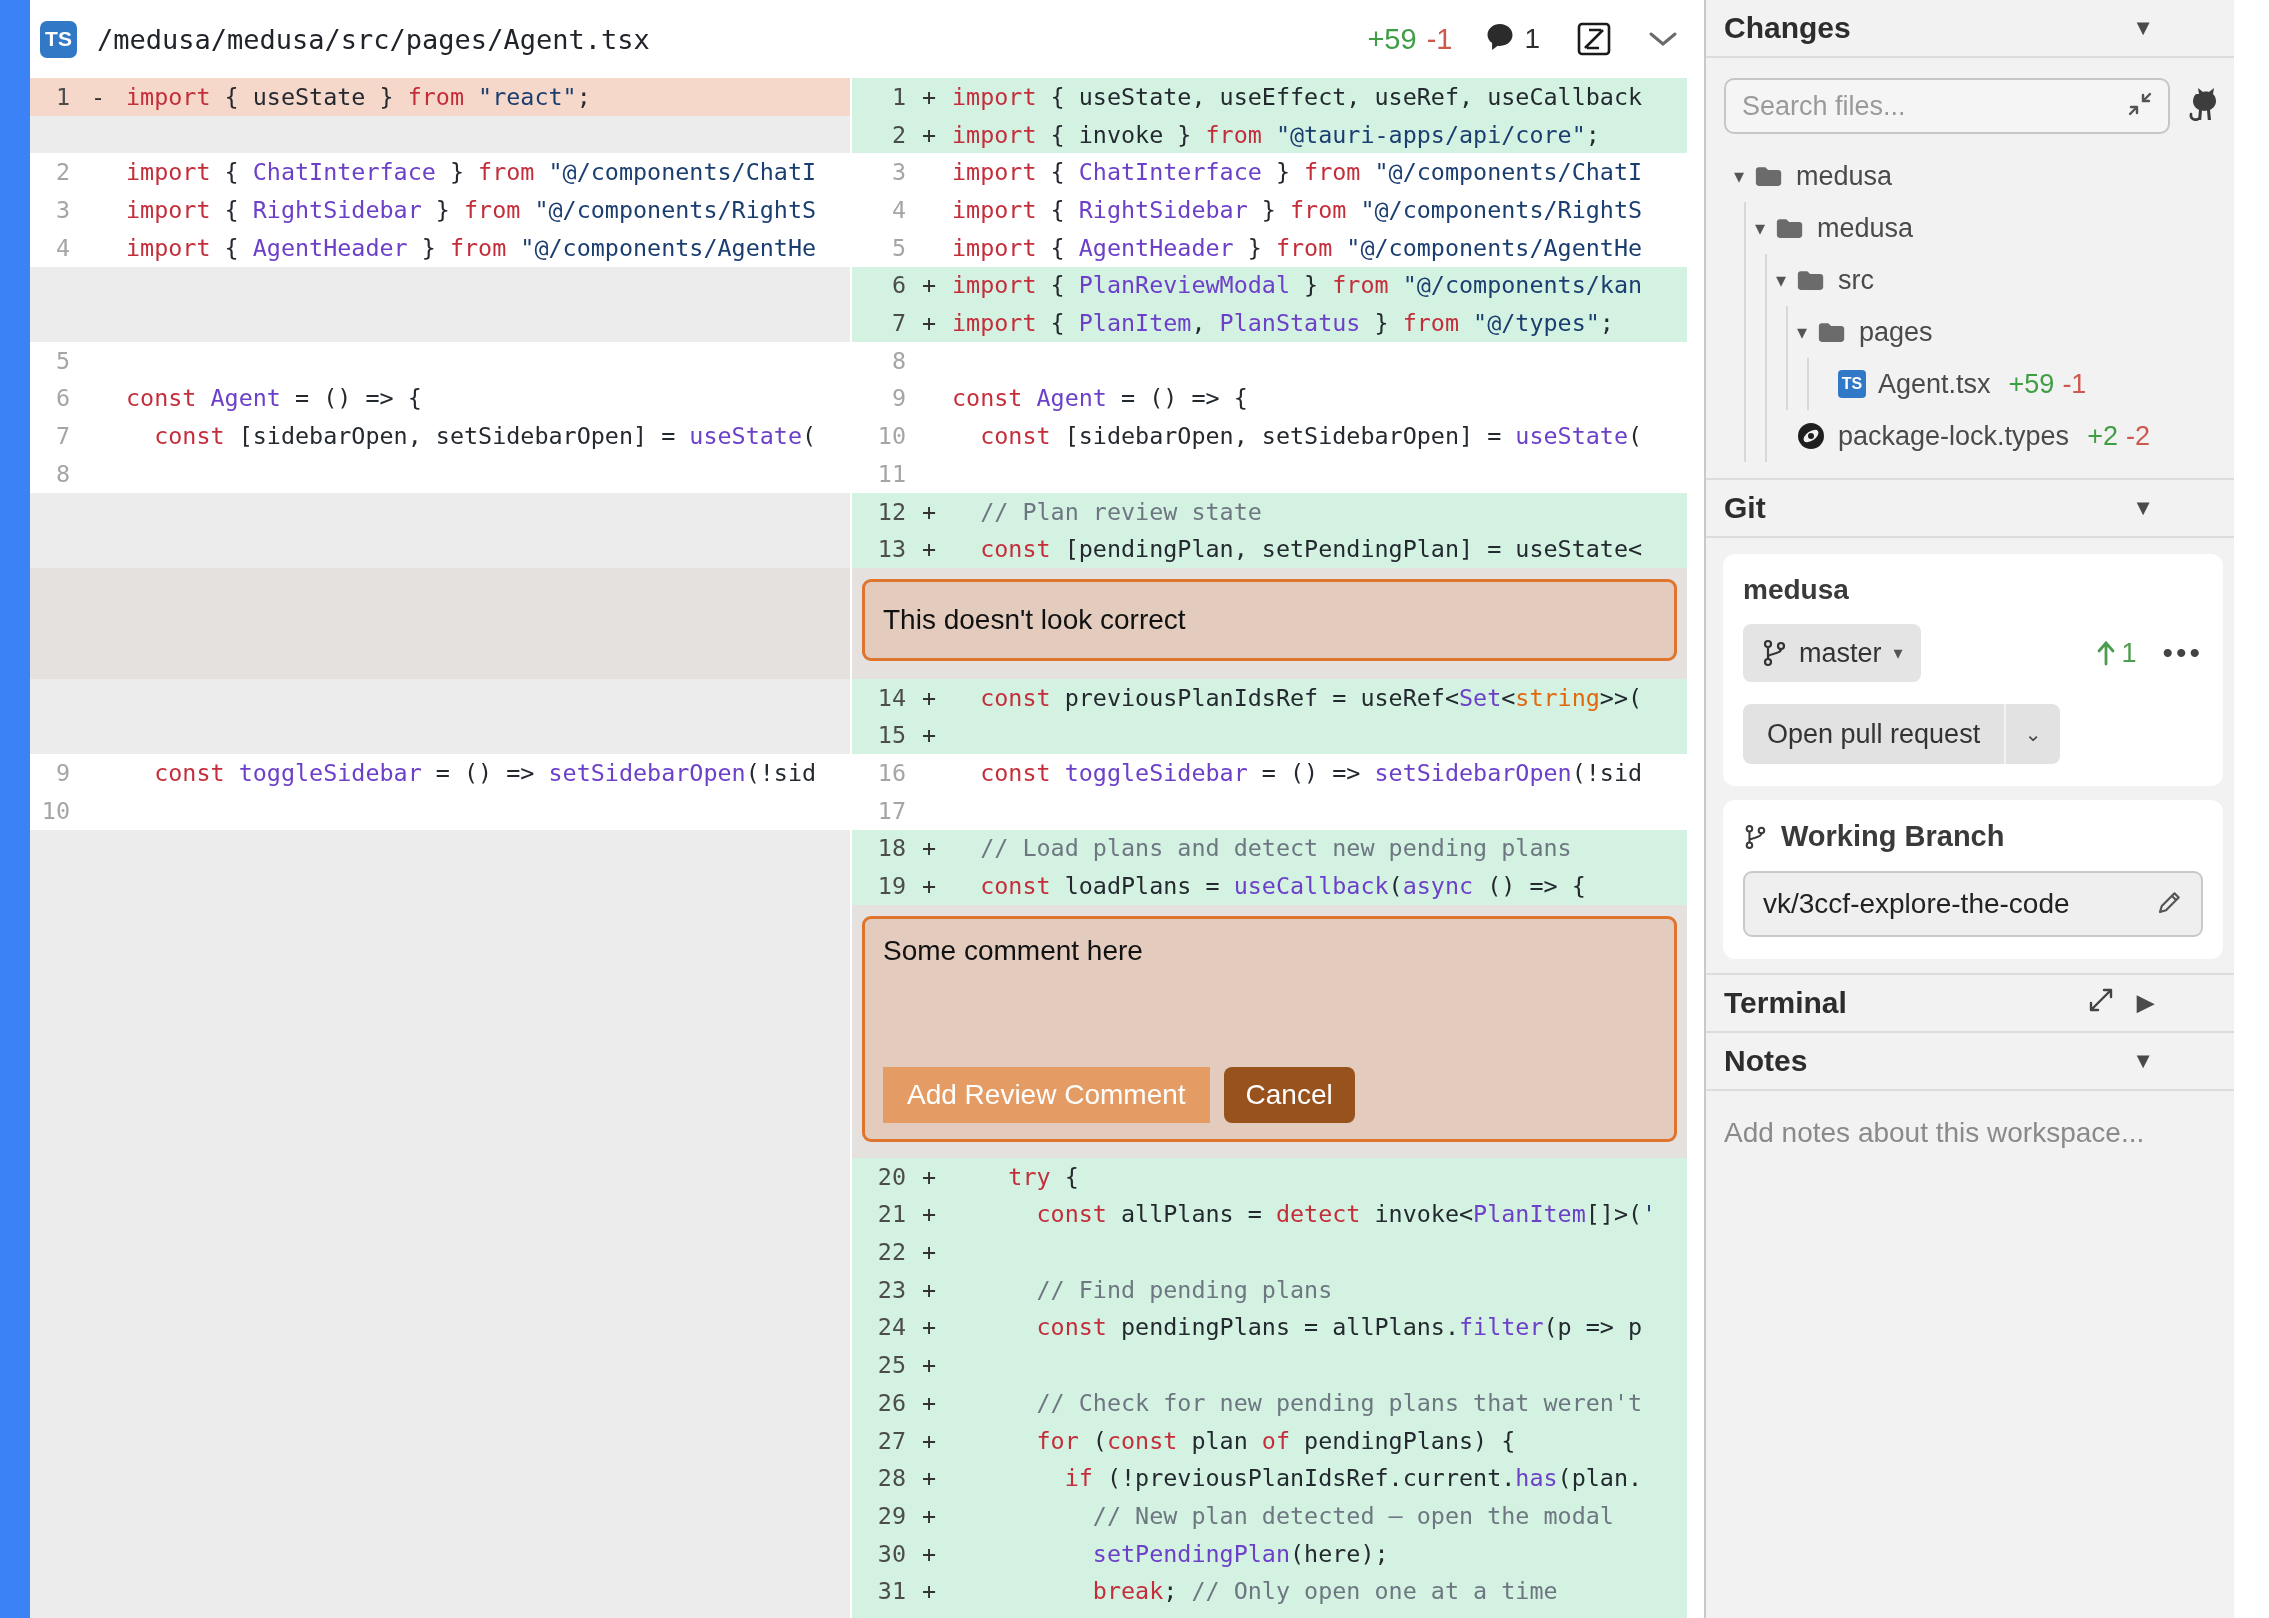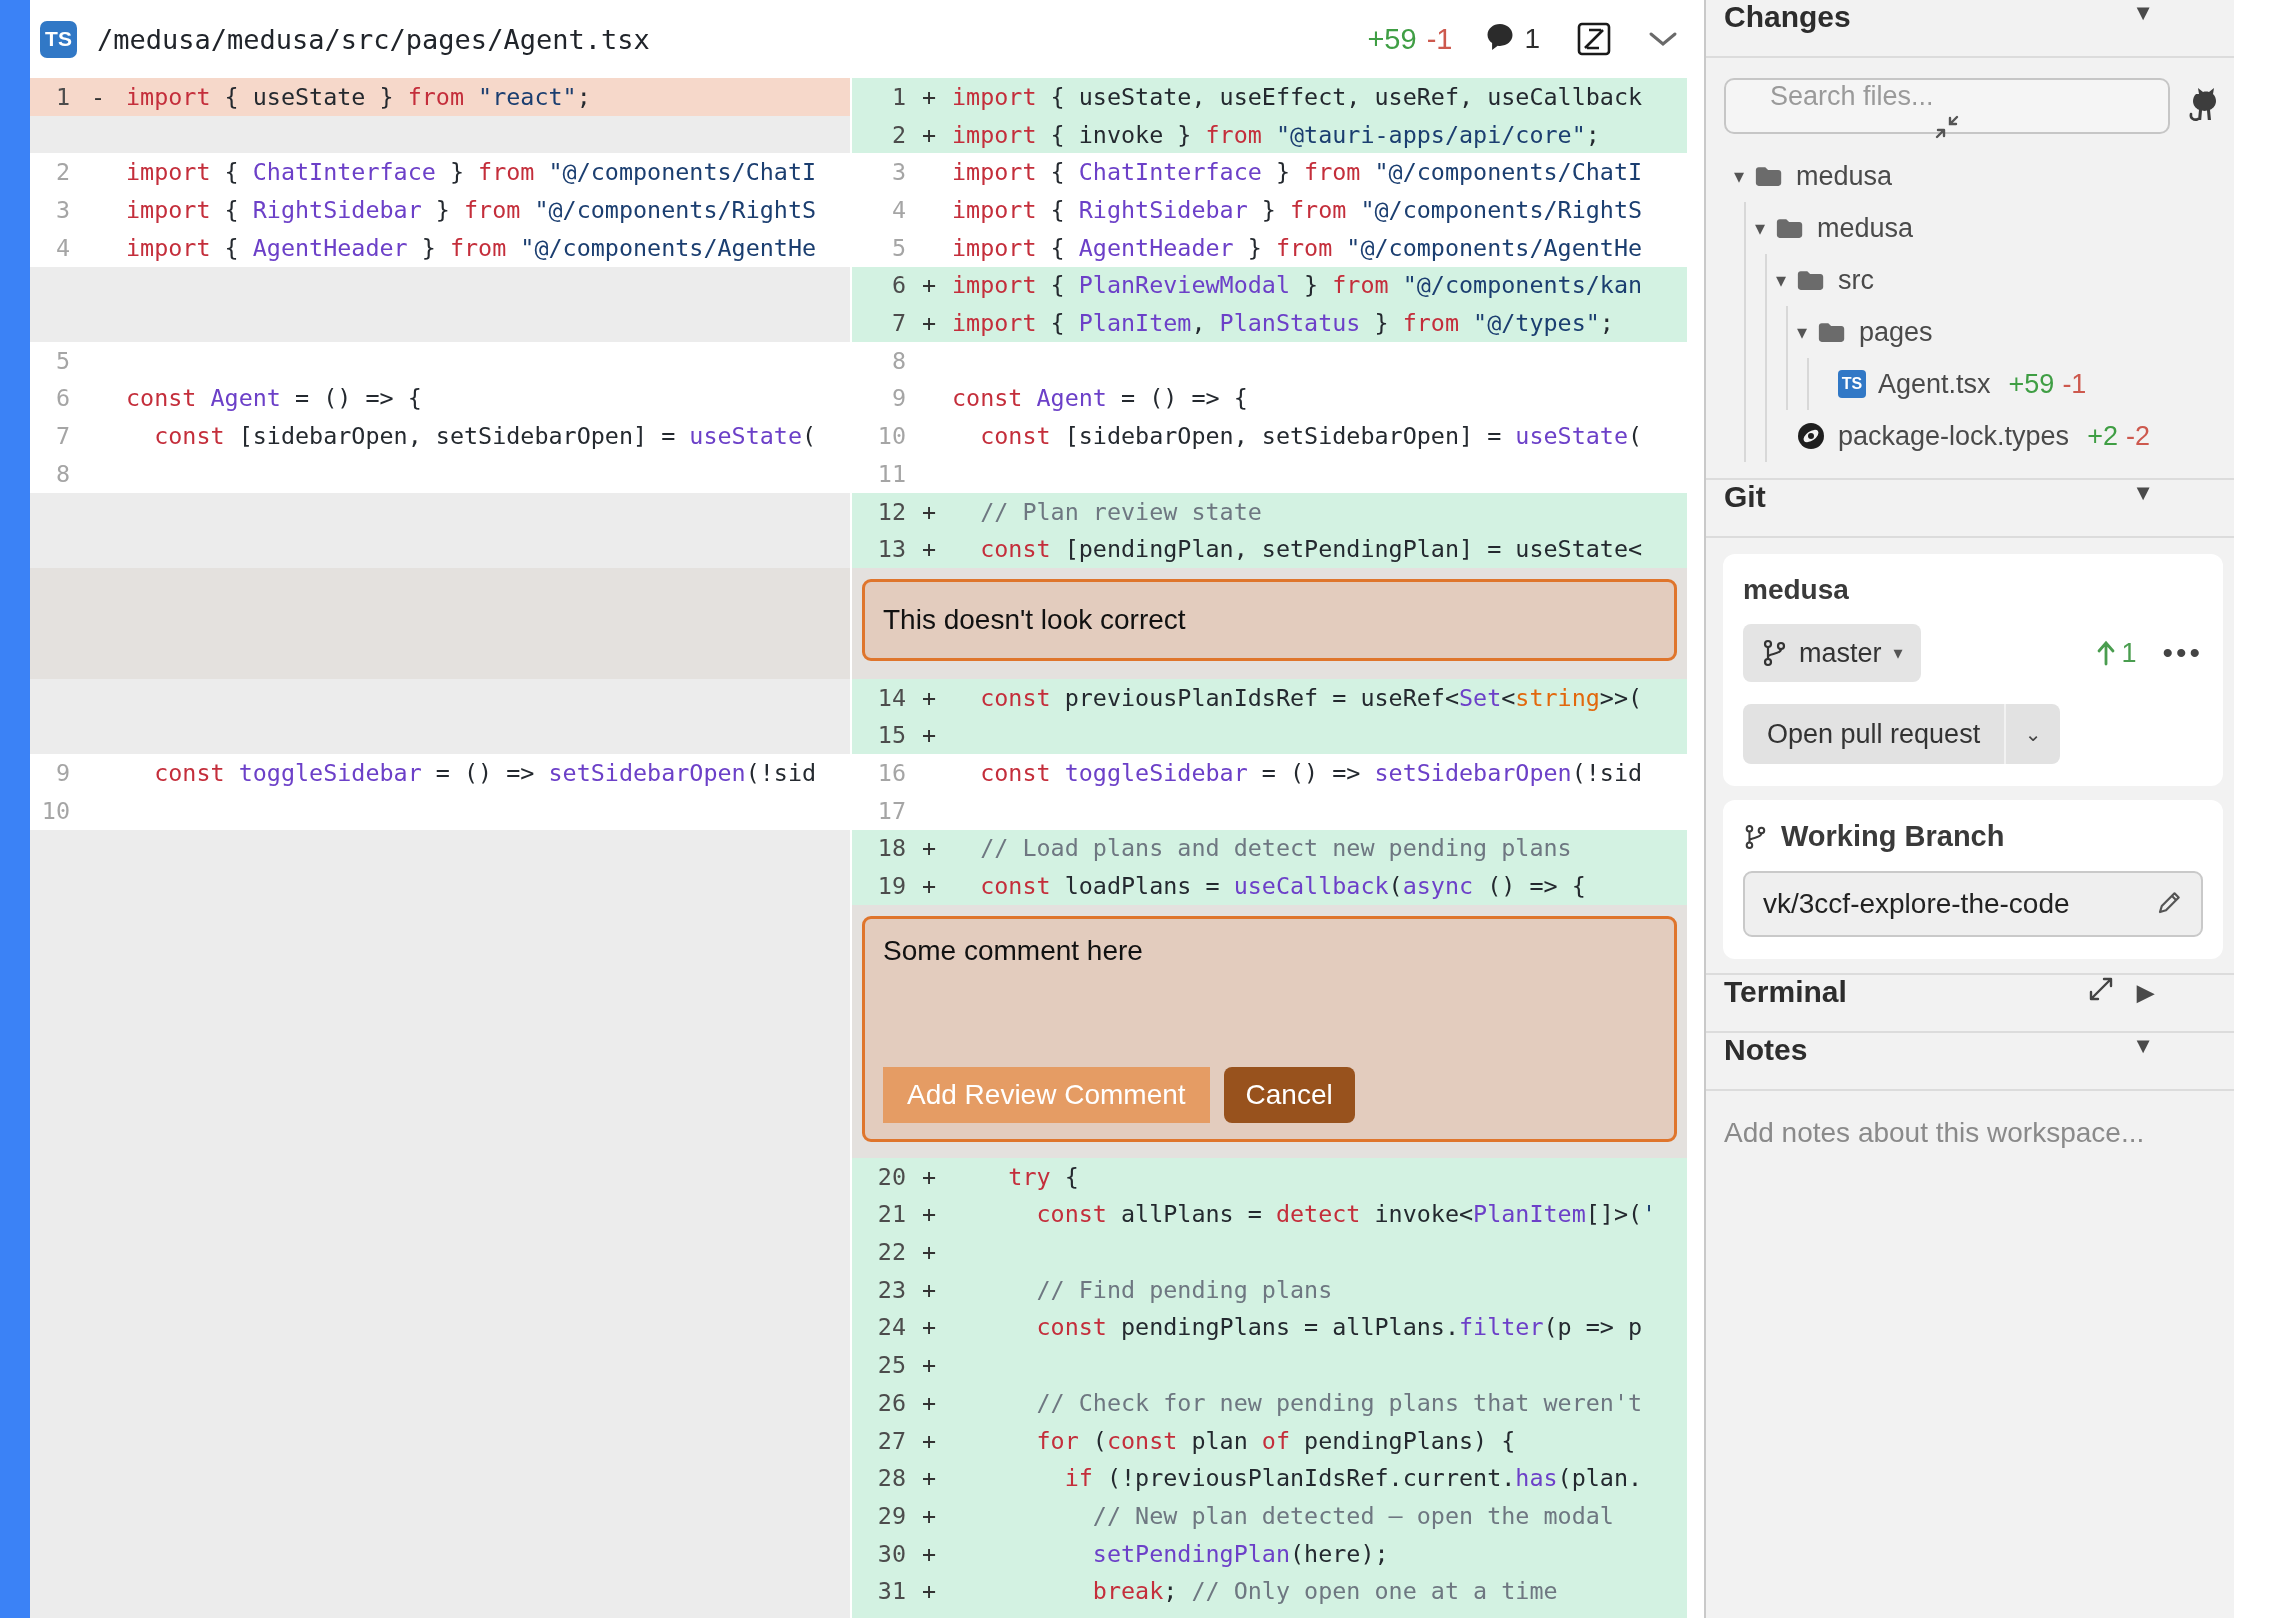--- a/index.html
+++ b/index.html
@@ -48,28 +48,28 @@
   .comment-actions{display:flex;gap:14px;}
   .btn-add{background:#e59c64;color:#fff;border:none;border-radius:0;font-size:28px;height:56px;
            padding:0 24px;font-family:"Liberation Sans",sans-serif;}
   .btn-cancel{background:#98521d;color:#fff;border:none;border-radius:8px;font-size:28px;height:56px;
            padding:0 22px;font-family:"Liberation Sans",sans-serif;}
   
   .tk-k{color:#c42e3b;}  .tk-t{color:#6c40c8;}  .tk-s{color:#1b3e70;}
   .tk-c{color:#6e7781;}  .tk-o{color:#e2680c;}  .tk-p{color:#24292f;}
   
   .sidebar{flex:1;background:#f2f2f2;border-left:2px solid #c9c9c9;display:flex;flex-direction:column;overflow:hidden;}
-  .s-head{display:flex;align-items:flex-start;height:56px;flex:none;padding:0 80px 0 18px;
+  .s-head{display:flex;align-items:center;height:56px;flex:none;padding:0 80px 0 18px;
           font-size:30px;font-weight:bold;color:#2d2d2d;}
   .s-head .tri{margin-left:auto;font-size:22px;color:#4a4a4a;}
   .hd-border-b{border-bottom:2px solid #dcdcdc;}
   .hd-border-t{border-top:2px solid #dcdcdc;}
   .search-row{display:flex;align-items:center;margin:20px 0 10px 18px;flex:none;}
   .search-box{width:446px;height:56px;border:2px solid #c6c6c6;border-radius:10px;background:#f5f5f5;
-              display:flex;align-items:center;padding:0 14px;box-sizing:border-box;flex-direction:column;}
+              display:flex;align-items:center;padding:0 14px;box-sizing:border-box;}
   .search-box input{border:none;background:transparent;outline:none;flex:1;font-size:27px;color:#333;
               font-family:"Liberation Sans",sans-serif;}
   .search-box input::placeholder{color:#9a9a9a;}
   .tree{flex:none;padding:6px 0 16px 0;}
   .tree-row{height:52px;display:flex;align-items:center;position:relative;font-size:27px;color:#4a4a4a;}
   .tree-row .caret{width:30px;flex:none;text-align:center;color:#555;font-size:20px;}
   .tree-row .lbl{margin-left:12px;}
   .tree-add{color:#3f9e44;margin-left:18px;}
   .tree-del{color:#cd594e;margin-left:8px;}
   .guide{position:absolute;top:0;bottom:0;width:2px;background:#d8d8d8;}

